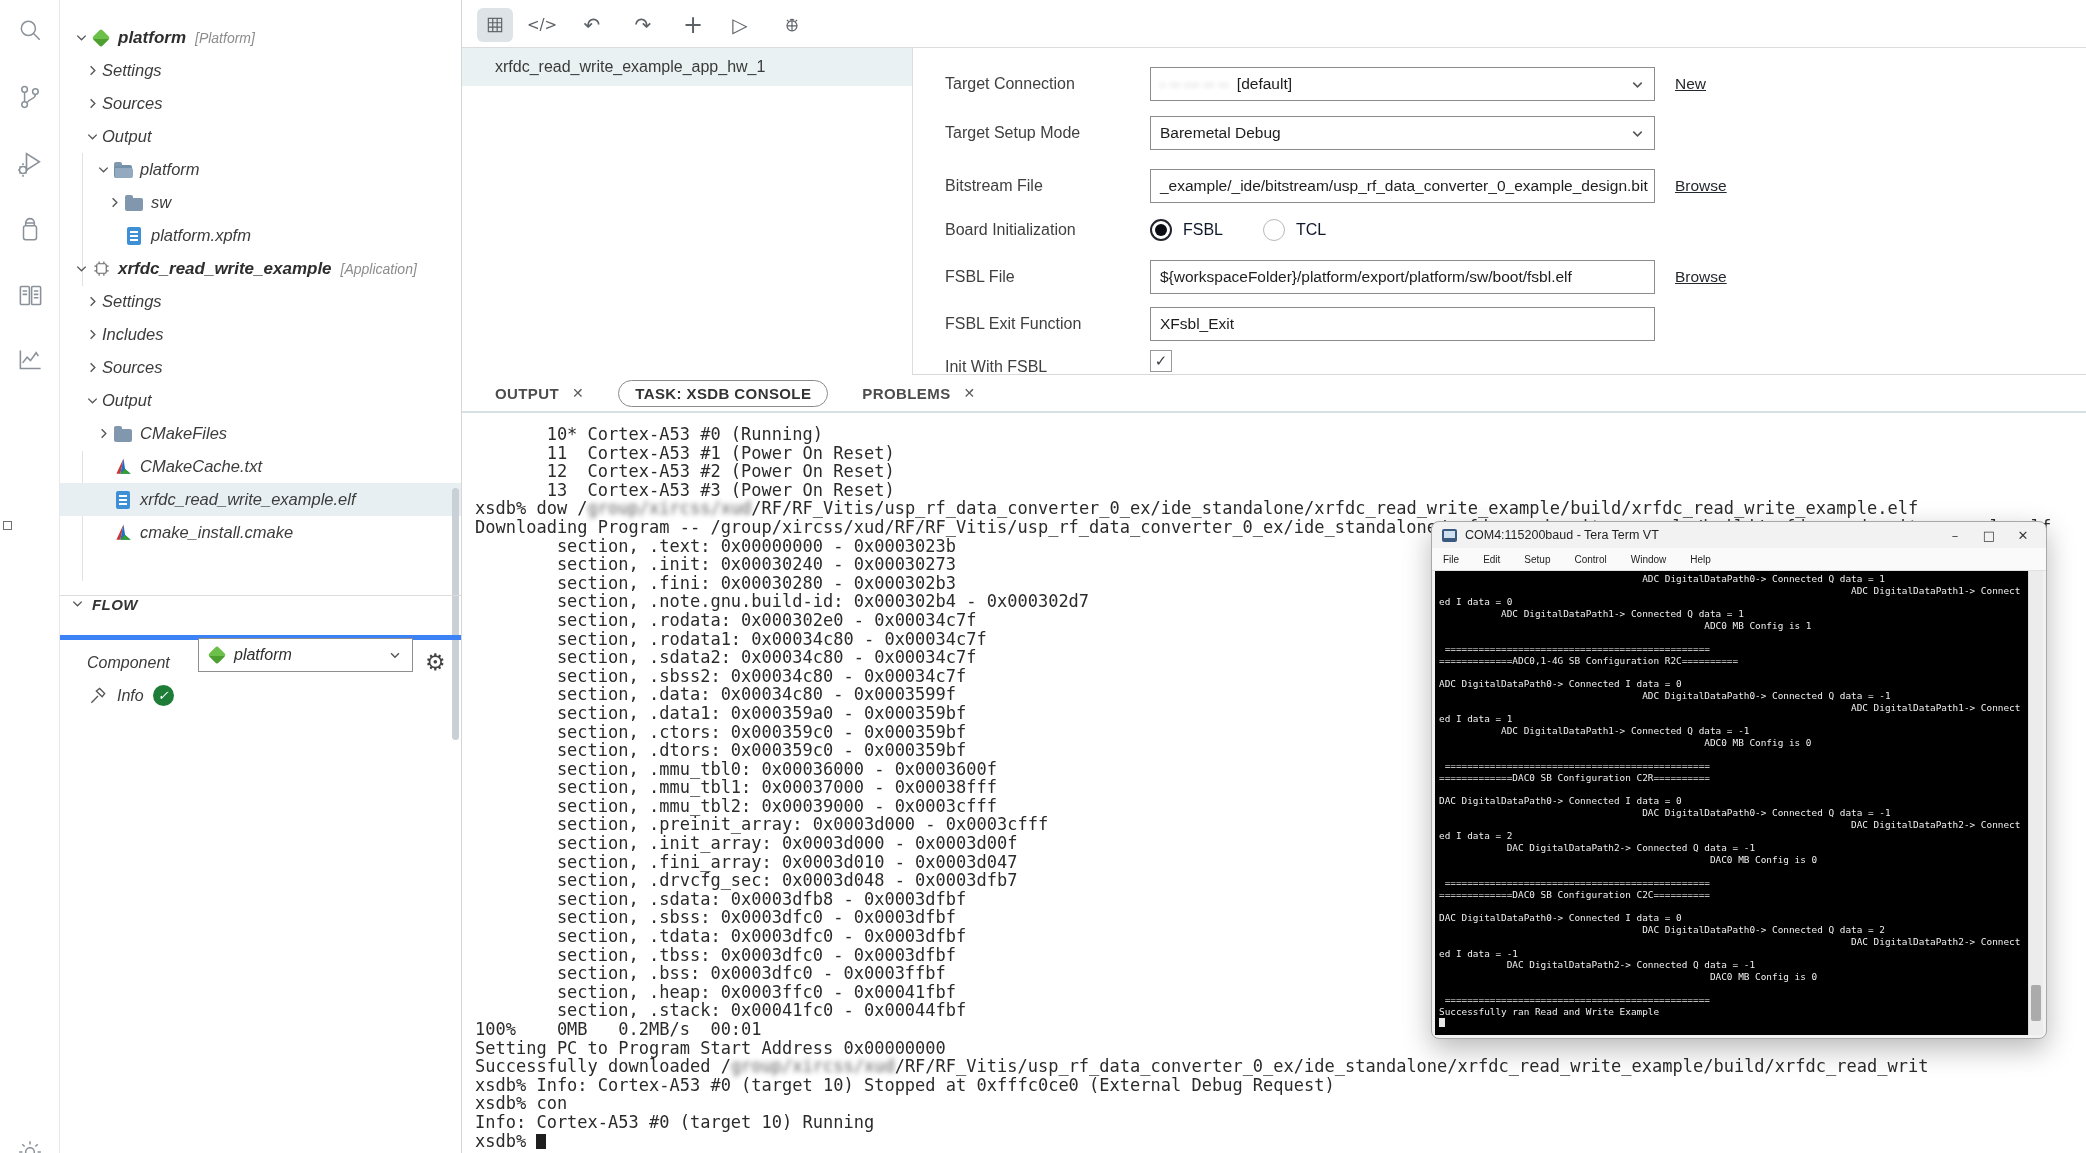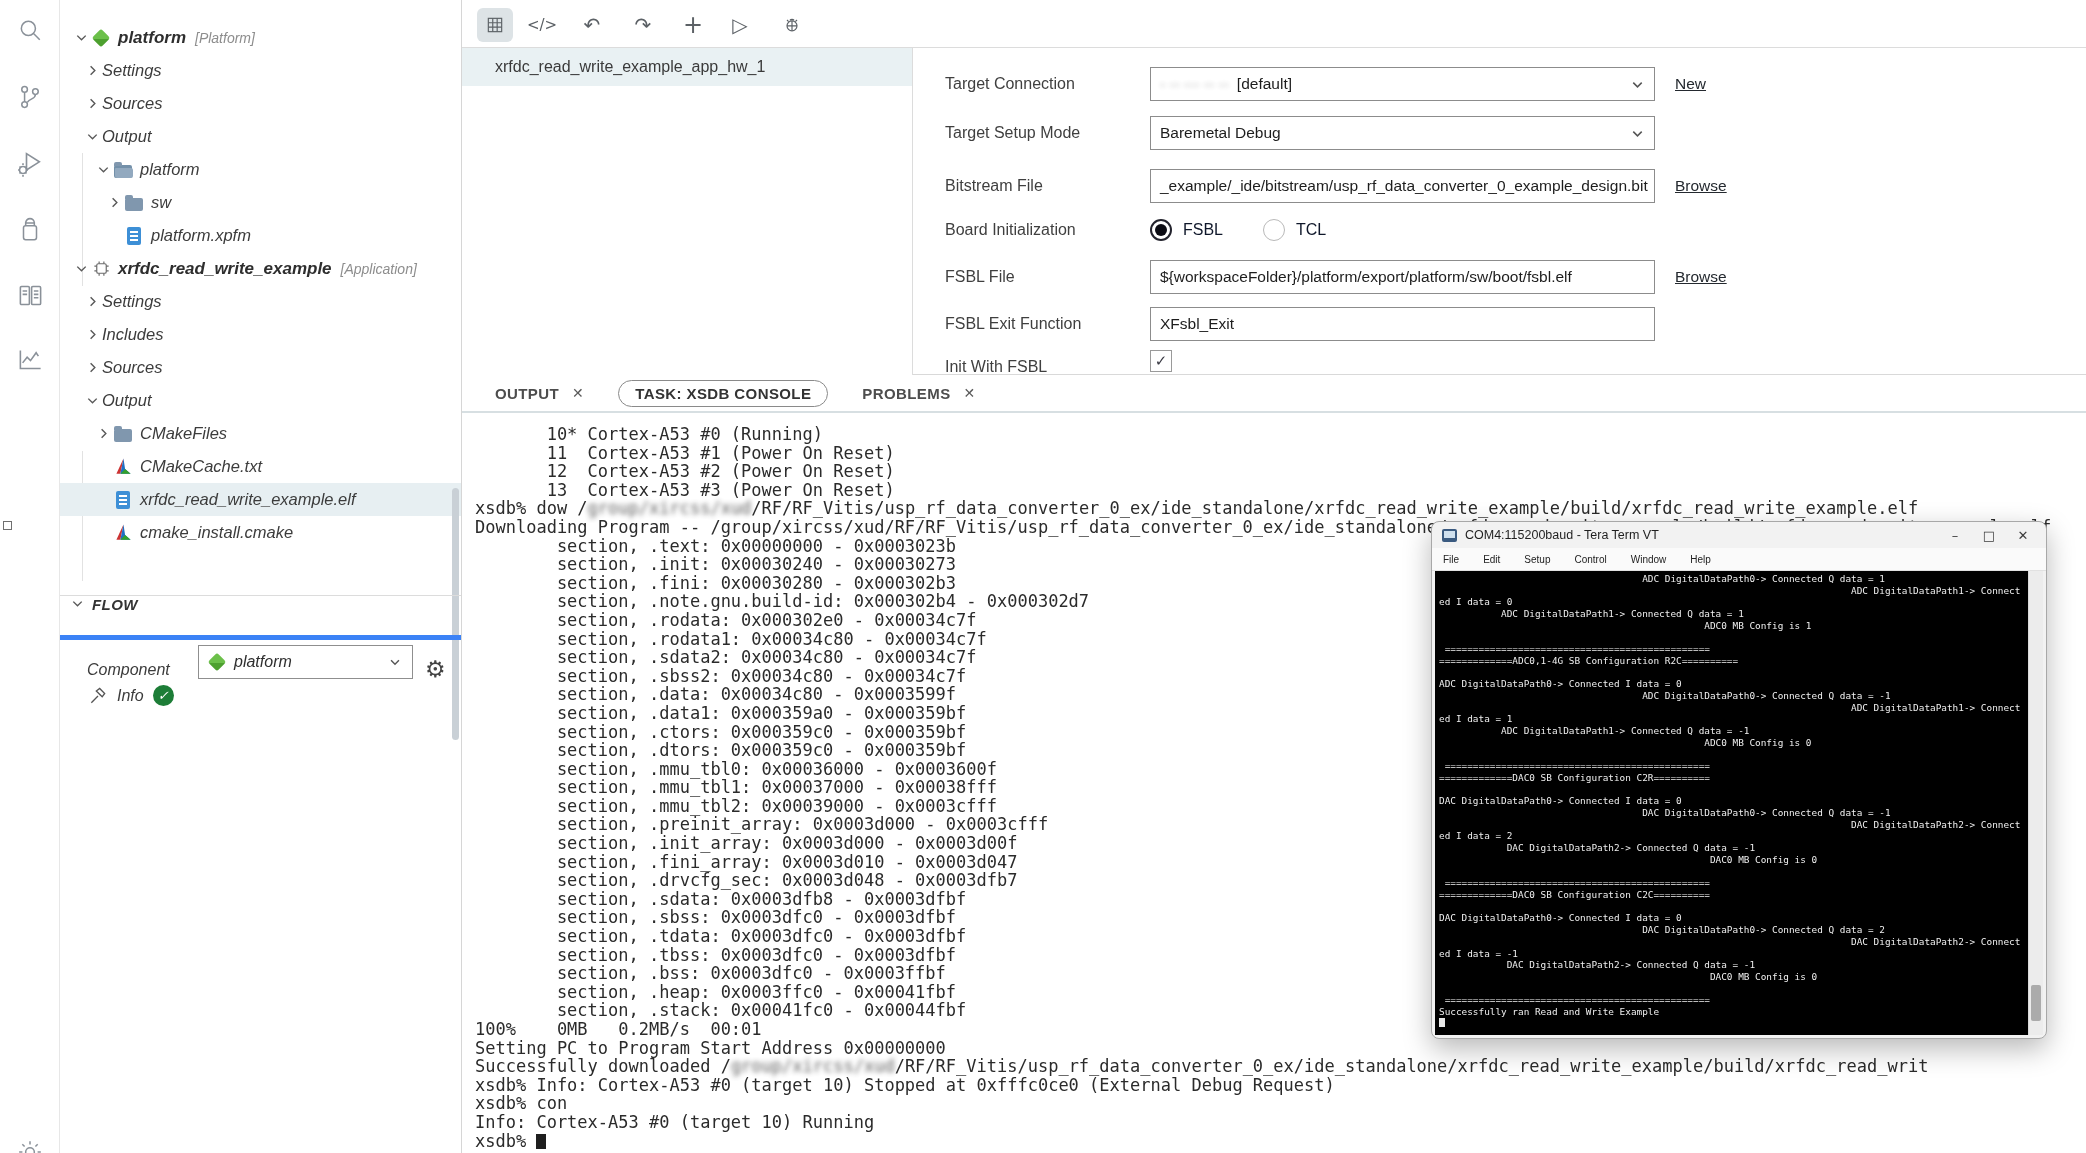--- a/index.html
+++ b/index.html
@@ -328,21 +328,21 @@
       </div>
     <div class="exp-scroll"></div>
 
     <div class="flow">
       <div class="flow-head">
         <svg class="glyph" width="15" height="15" viewBox="0 0 16 16" style="stroke:#585858;fill:none;stroke-width:1.5">
             <path d="M3.5 6 L8 10.5 L12.5 6"></path>
           </svg>
         <span class="flow-title">FLOW</span>
       </div>
-      <div class="flow-row" style="top:50px;height:49px">
+      <div class="flow-row" style="top:43px;height:49px">
         <span class="comp-label" style="position:absolute;left:27px">Component</span>
         <div class="comp-select">
           <span class="ic-comp"></span>
           <span class="val">platform</span>
           <svg class="glyph" width="14" height="14" viewBox="0 0 16 16" style="stroke:#555;fill:none;stroke-width:1.6">
               <path d="M3.5 6 L8 10.5 L12.5 6"></path>
             </svg>
         </div>
         <span class="gear-btn">⚙</span>
       </div>

